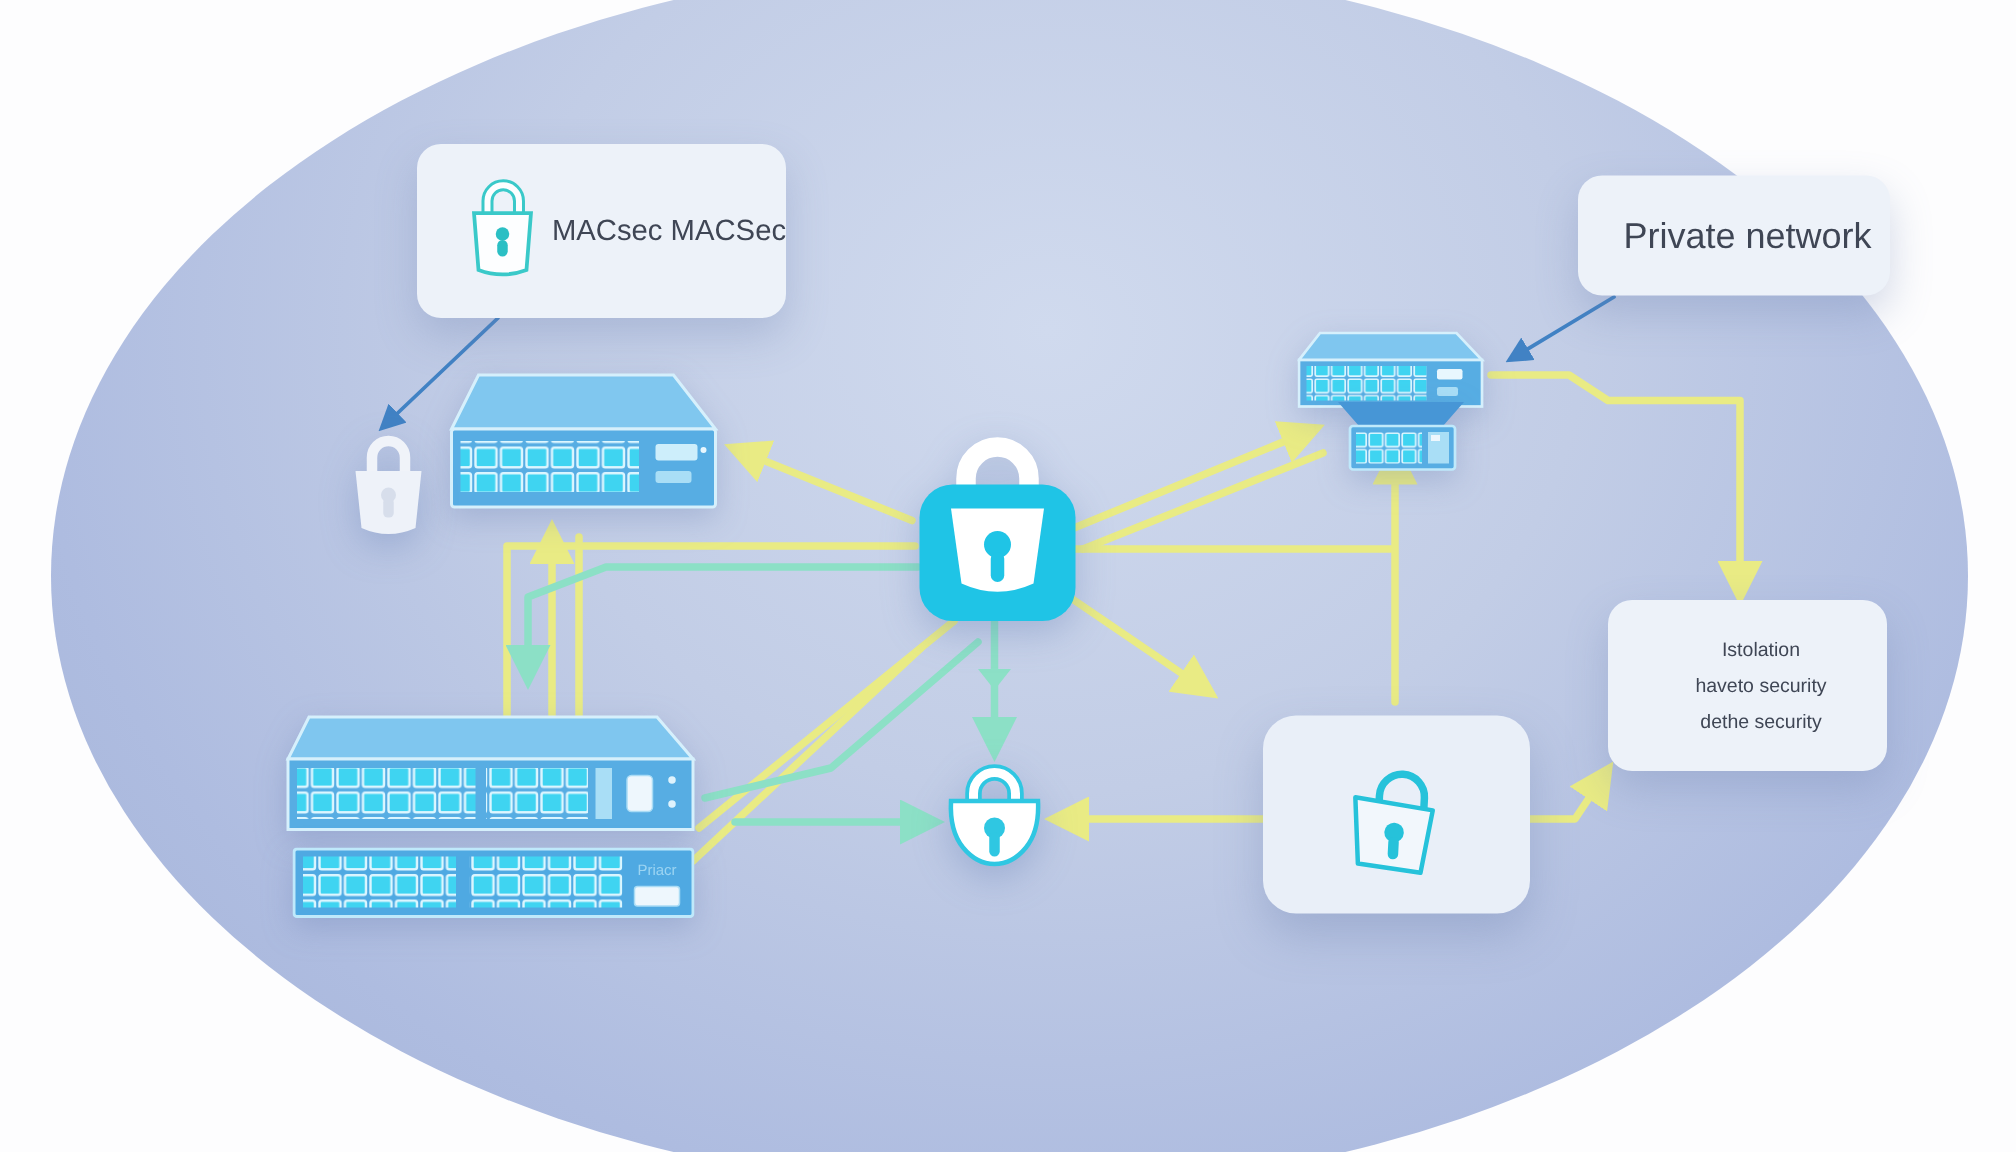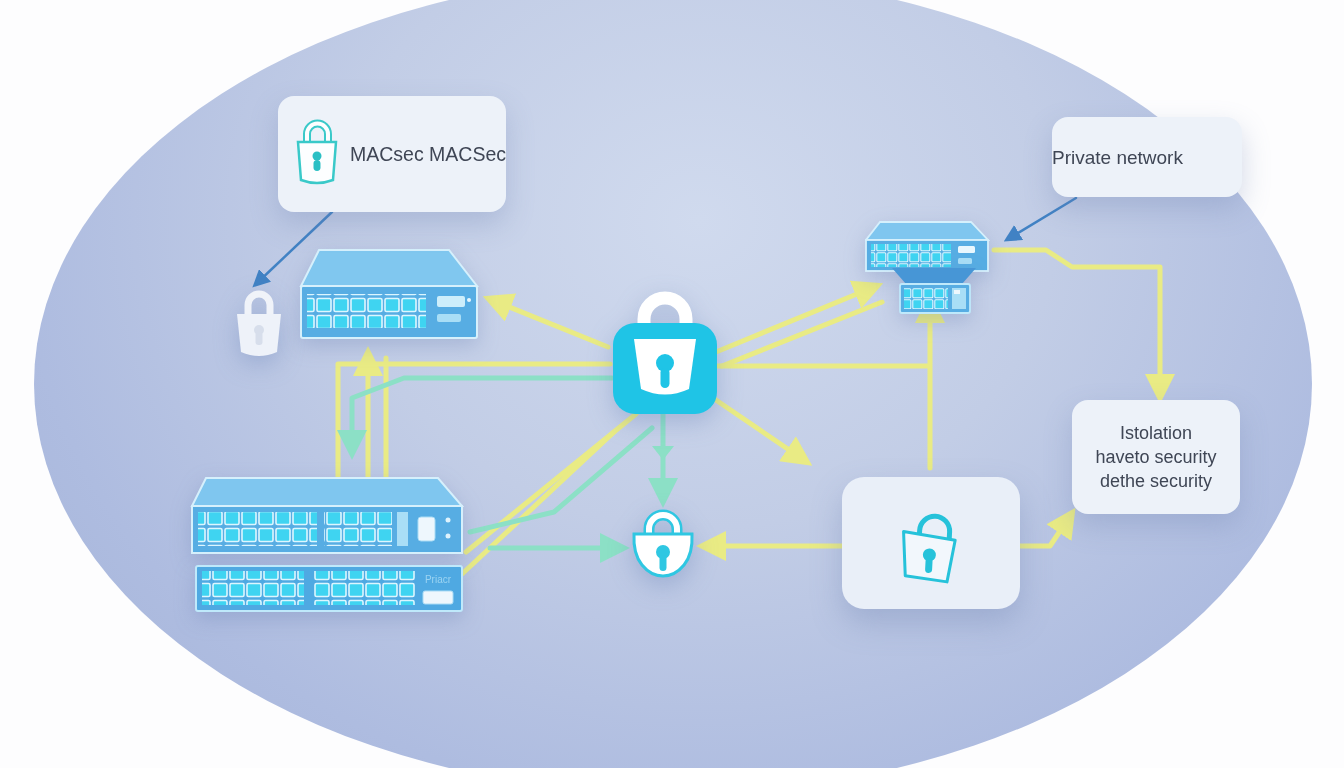--- a/index.html
+++ b/index.html
@@ -4,25 +4,25 @@
 <style>
   html,body{margin:0;padding:0;background:#ffffff;}
   #scene{position:relative;width:1344px;height:768px;overflow:hidden;background:#fdfdfe;
          font-family:"Liberation Sans",sans-serif;}
   #bg-ellipse{position:absolute;left:34px;top:-26px;width:1278px;height:820px;border-radius:50%;
     background:radial-gradient(ellipse at 52% 30%, #d0daee 0%, #c2cde6 38%, #aebce0 72%, #a2b2d6 100%);}
   #wires{position:absolute;left:0;top:0;}
   .dev{position:absolute;filter:drop-shadow(0 7px 10px rgba(90,115,170,.28));}
   .lockwrap{position:absolute;filter:drop-shadow(0 8px 12px rgba(80,110,170,.30));}
   .callout{position:absolute;background:#edf2f9;border-radius:16px;
-    box-shadow:0 12px 28px rgba(110,130,175,.30);display:flex;align-items:center;}
+    box-shadow:0 12px 28px rgba(110,130,175,.30);display:flex;align-items:center;padding-left:18px;}
   .callout .txt{color:#3f4655;}
   #callout-macsec .txt{font-size:19.5px;line-height:34px;padding-left:6px;}
-  #callout-private .txt{width:100%;font-size:19px;line-height:29px;}
-  #callout-isolation .txt{width:100%;text-align:center;font-size:18px;line-height:24px;}
+  #callout-private .txt{width:100%;text-align:center;font-size:24px;line-height:29px;}
+  #callout-isolation .txt{width:100%;text-align:center;font-size:13px;line-height:24px;}
   .card{position:absolute;background:#e9eff8;border-radius:22px;
     box-shadow:0 14px 30px rgba(110,130,175,.35);display:flex;align-items:center;justify-content:center;}
 </style>
 </head>
 <body>
 
 <div id="scene">
 
   <div id="bg-ellipse"></div>
 

